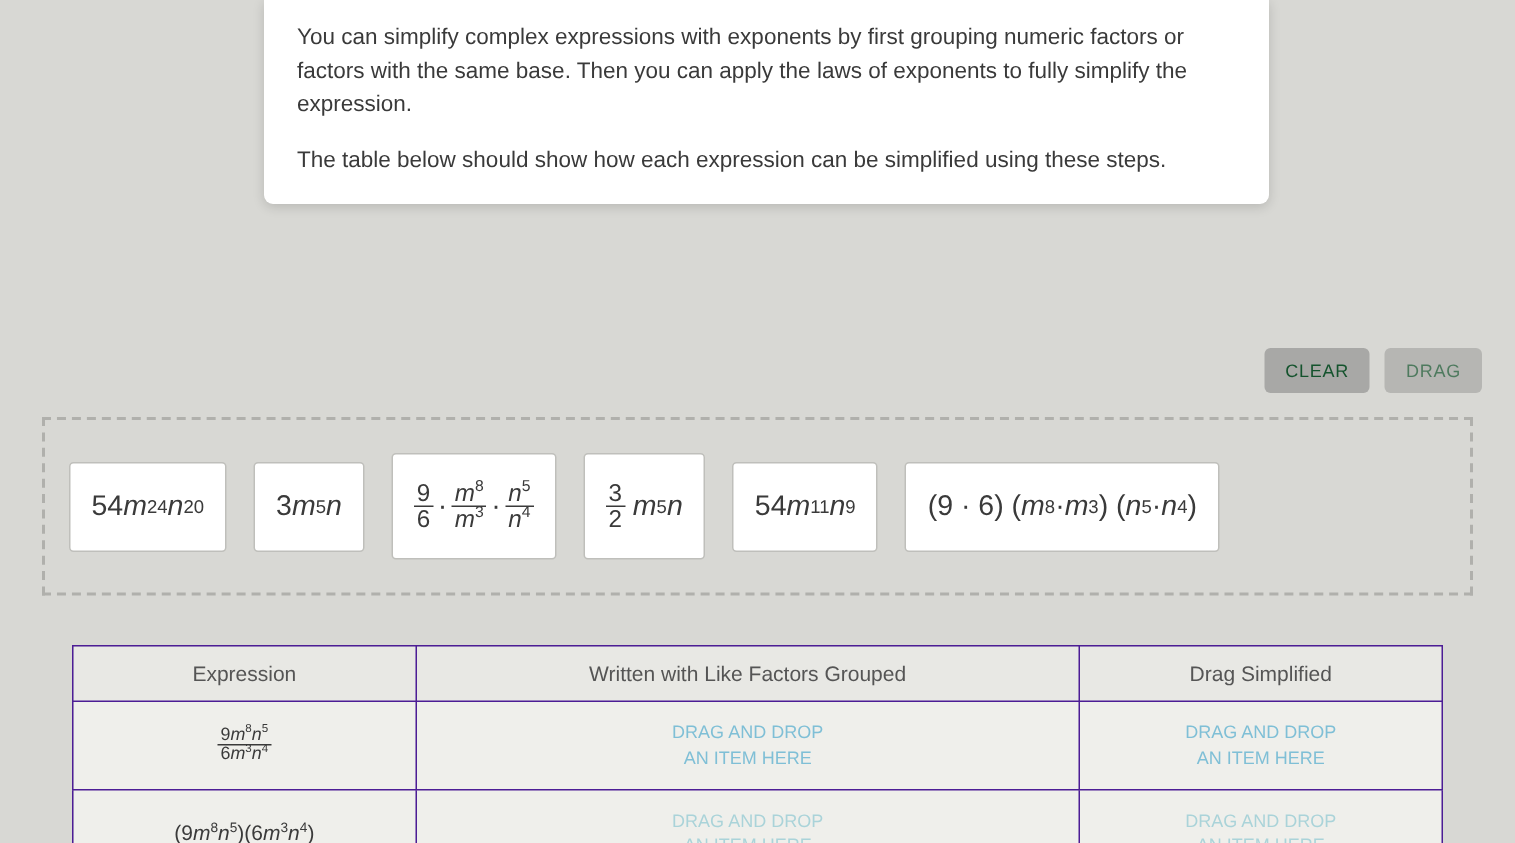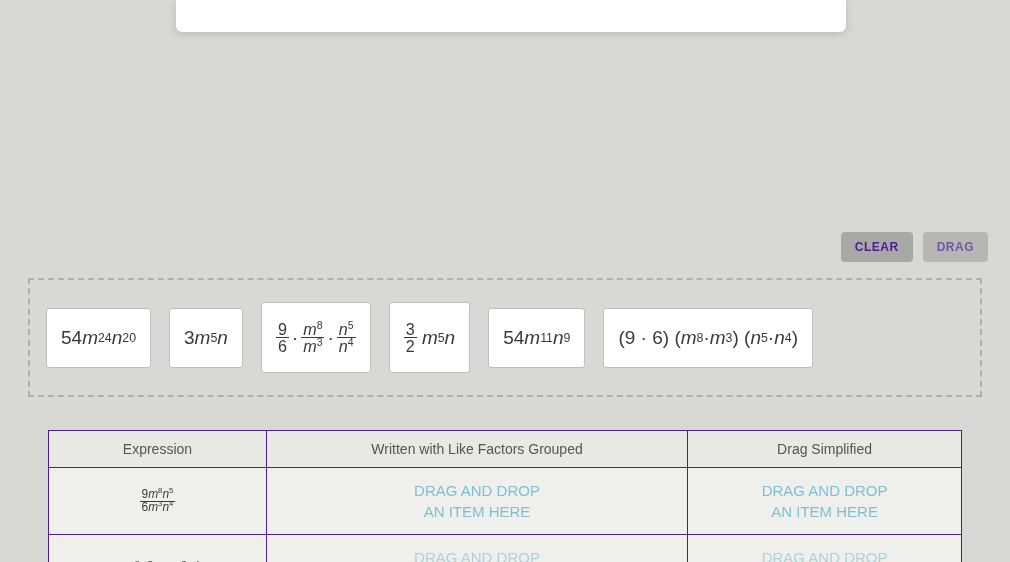--- a/index.html
+++ b/index.html
@@ -28,23 +28,23 @@
 .instruction-card p:last-child { margin-bottom: 0; }
 .button-row {
   position: absolute;
   right: 22px;
   top: 232px;
   display: flex;
   gap: 10px;
 }
 .btn {
   background: #a8a8a6;
-  color: #4c1d95;
+  color: #14532d;
   font-size: 12px;
-  font-weight: bold;
+  font-weight: normal;
   padding: 8px 14px;
   border-radius: 4px;
   border: none;
   cursor: pointer;
   letter-spacing: 0.5px;
 }
 .btn.dim { opacity: 0.7; }
 .tiles-container {
   position: absolute;
   left: 28px;
@@ -84,21 +84,21 @@
   font-size: 14px;
 }
 .answer-table th {
   background: #e8e8e4;
   font-weight: normal;
   color: #555;
 }
 .answer-table td { background: #efefeb; }
 .drop-zone {
   color: #7fbfd6;
-  font-size: 15px;
+  font-size: 12px;
   line-height: 1.4;
   text-align: center;
   padding: 2px 0;
 }
 .drop-zone.faded { color: #9fcfd6; opacity:0.85; }
 
 .frac {
   display: inline-flex;
   flex-direction: column;
   align-items: center;
@@ -109,20 +109,22 @@
 .frac .num { border-bottom: 1px solid currentColor; padding: 0 2px; }
 .frac .den { padding: 0 2px; }
 sup { font-size: 0.65em; vertical-align: super; line-height:0; }
 .mexp { font-style: italic; }
 .dot { padding: 0 3px; }
 </style>
 </head>
 <body>
 
 <div class="instruction-card">
+  <p>You can simplify complex expressions with exponents by first grouping numeric factors or factors with the same base. Then you can apply the laws of exponents to fully simplify the expression.</p>
+  <p>The table below should show how each expression can be simplified using these steps.</p>
 </div>
 
 <div class="button-row">
   <button class="btn">CLEAR</button>
   <button class="btn dim">DRAG</button>
 </div>
 
 <div class="tiles-container">
   <div class="tile">54<span class="mexp">m</span><sup>24</sup><span class="mexp">n</span><sup>20</sup></div>
   <div class="tile">3<span class="mexp">m</span><sup>5</sup><span class="mexp">n</span></div>

